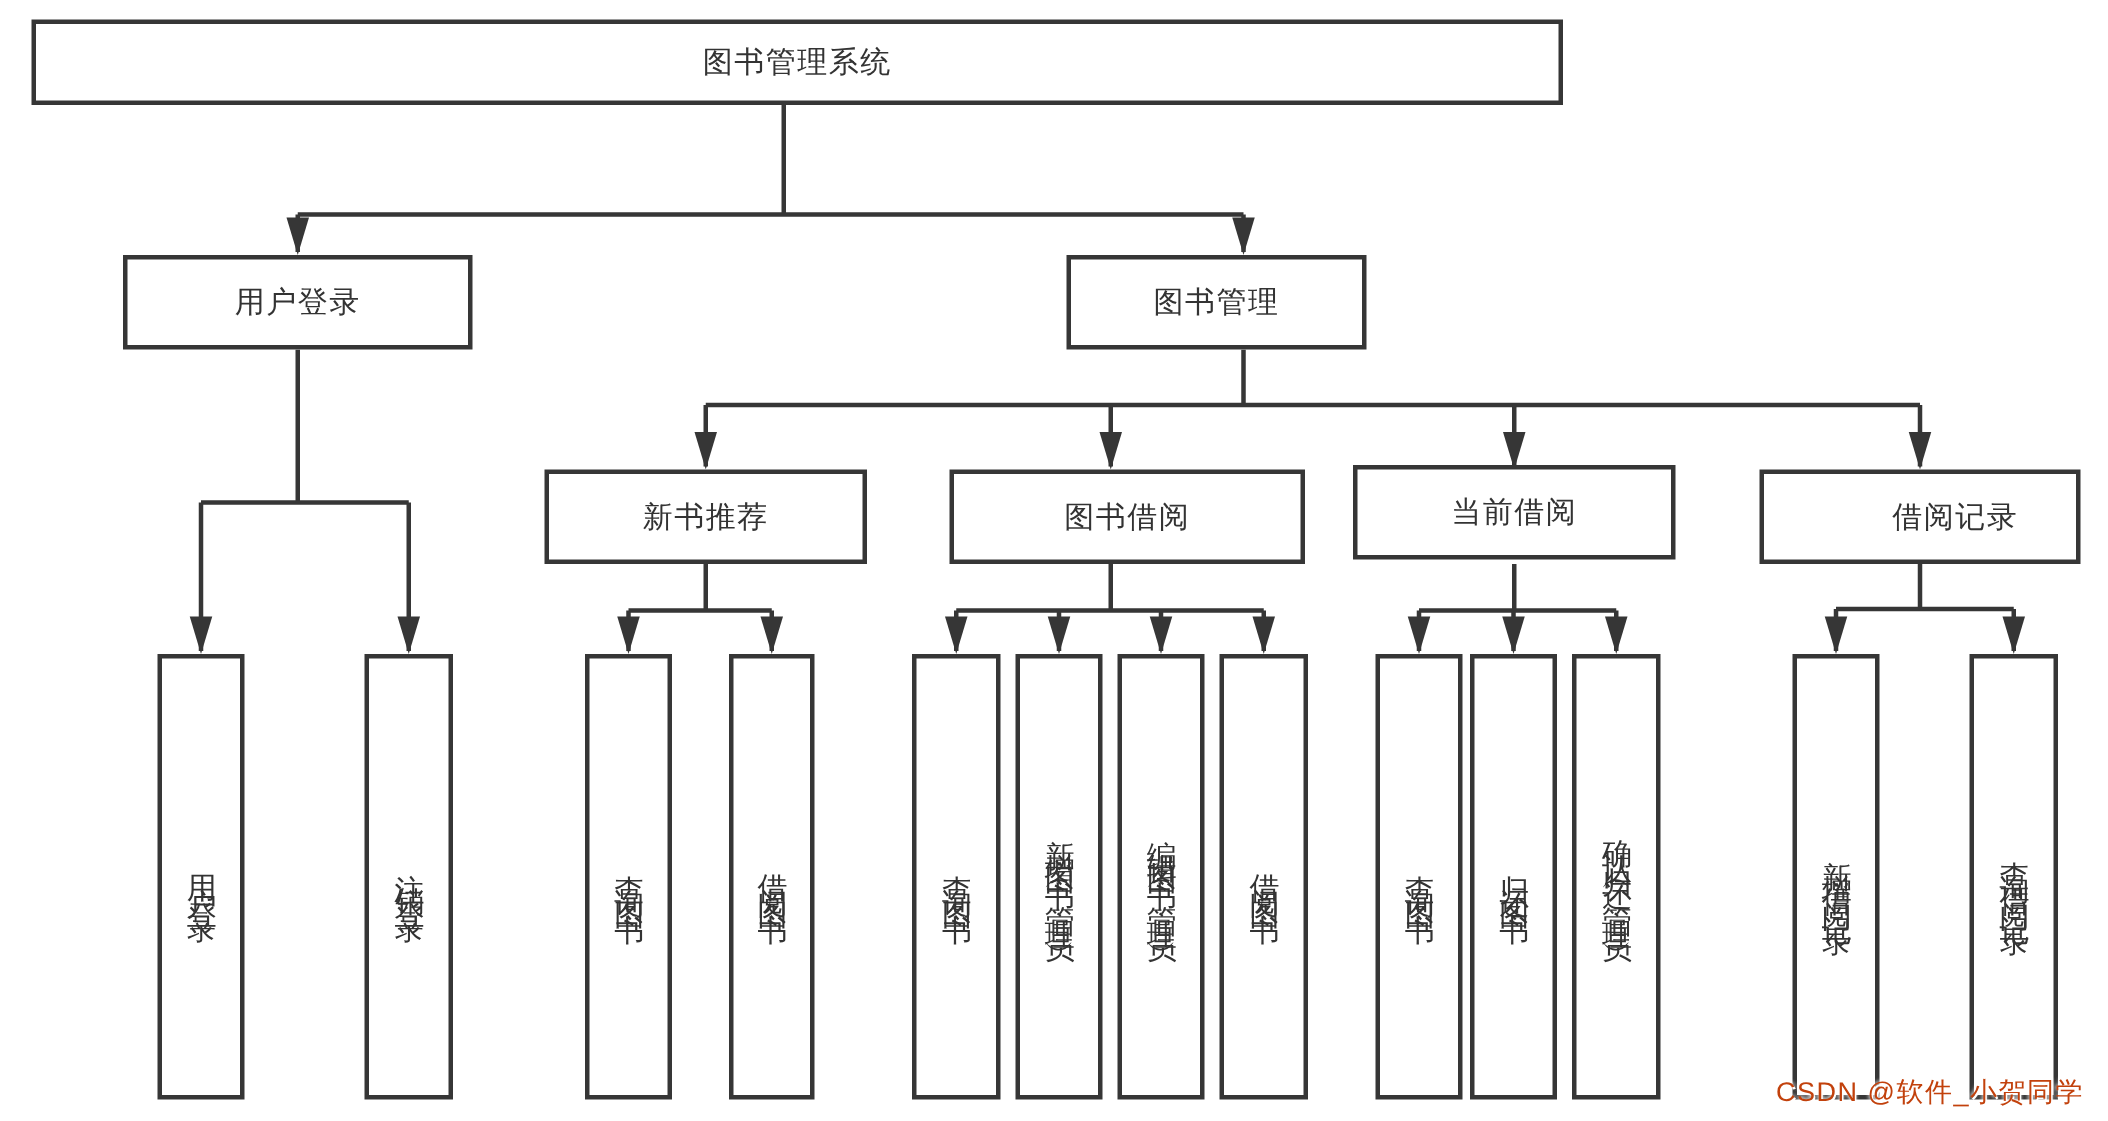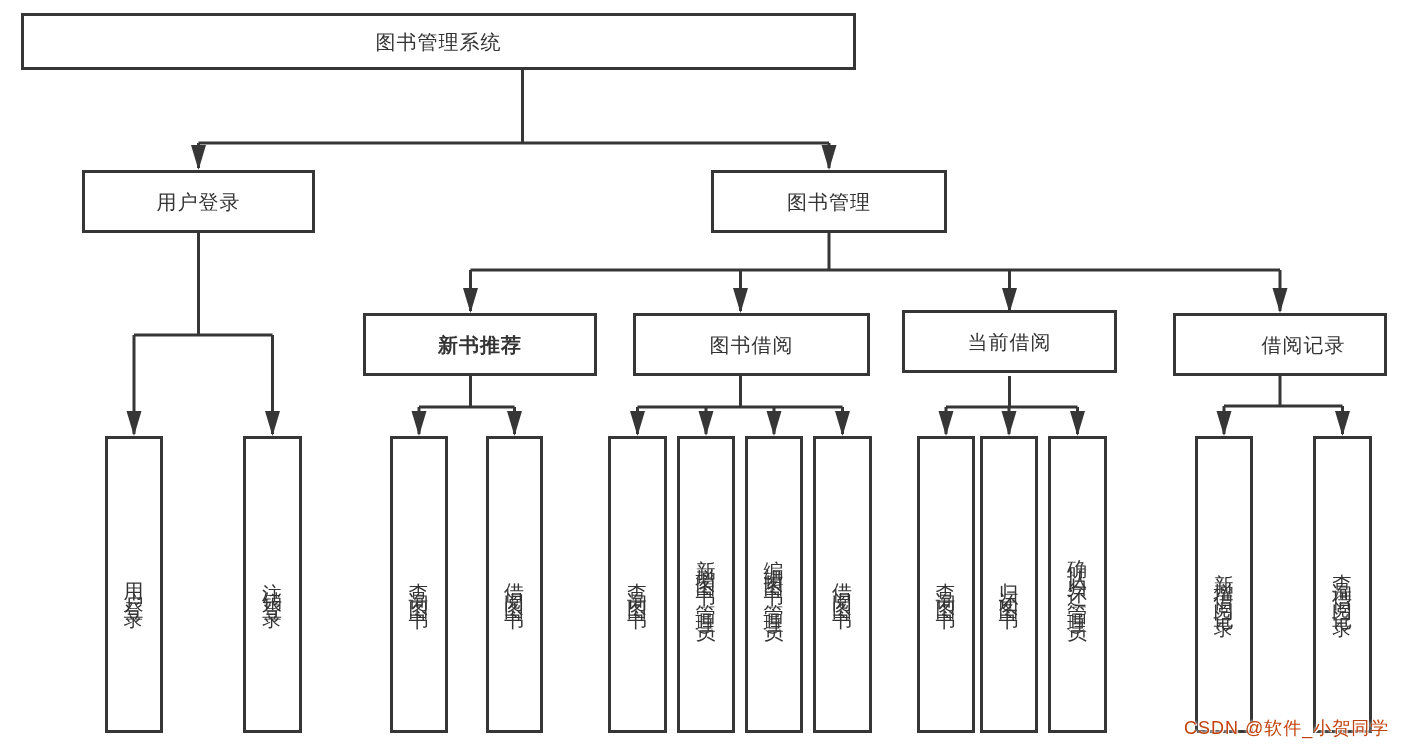--- a/index.html
+++ b/index.html
@@ -56,26 +56,26 @@
       <polygon points="766.5,411 781.5,411 774,436"></polygon>
       <polygon points="835,411 850,411 842.5,436"></polygon>
       <polygon points="938.5,411 953.5,411 946,436"></polygon>
       <polygon points="1001.5,411 1016.5,411 1009,436"></polygon>
       <polygon points="1070,411 1085,411 1077.5,436"></polygon>
       <polygon points="1216.5,411 1231.5,411 1224,436"></polygon>
       <polygon points="1335,411 1350,411 1342.5,436"></polygon>
     </g>
   </svg>
 
-  <div class="node" style="left:21px; top:13px; width:835px; height:57px;">图书管理系统</div>
+  <div class="node" style="left:21px; top:13px; width:1021px; height:57px;">图书管理系统</div>
 
   <div class="node" style="left:82px; top:170px; width:233px; height:63px;">用户登录</div>
-  <div class="node" style="left:711px; top:170px; width:236px; height:63px;">图书管理</div>
+  <div class="node" style="left:711px; top:170px; width:200px; height:63px;">图书管理</div>
 
-  <div class="node" style="left:363px; top:313px; width:234px; height:63px;font-weight:bold;">新书推荐</div>
+  <div class="node" style="left:363px; top:313px; width:215px; height:63px;">新书推荐</div>
   <div class="node" style="left:633px; top:313px; width:237px; height:63px;">图书借阅</div>
   <div class="node" style="left:902px; top:310px; width:215px; height:63px;">当前借阅</div>
   <div class="node" style="left:1173px; top:313px; width:214px; height:63px;padding-left:47px;">借阅记录</div>
 
   <div class="node vertical" style="left:105px; top:436px; width:58px; height:297px;">用户登录</div>
   <div class="node vertical" style="left:243px; top:436px; width:59px; height:297px;">注销登录</div>
 
   <div class="node vertical" style="left:390px; top:436px; width:58px; height:297px;">查询图书</div>
   <div class="node vertical" style="left:486px; top:436px; width:57px; height:297px;">借阅图书</div>
 

